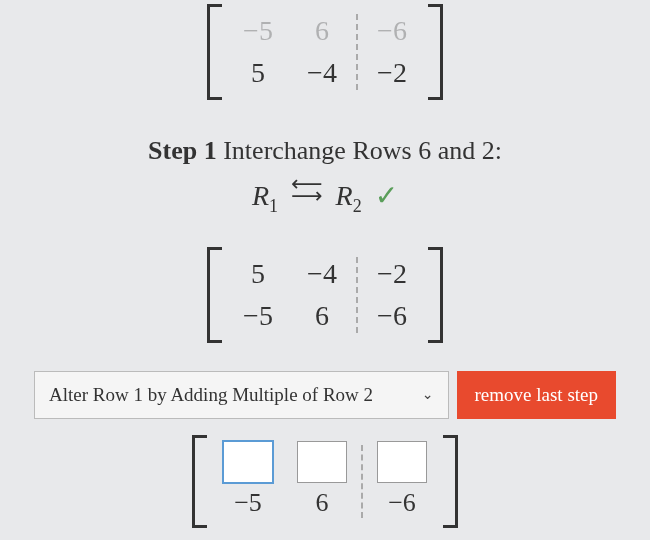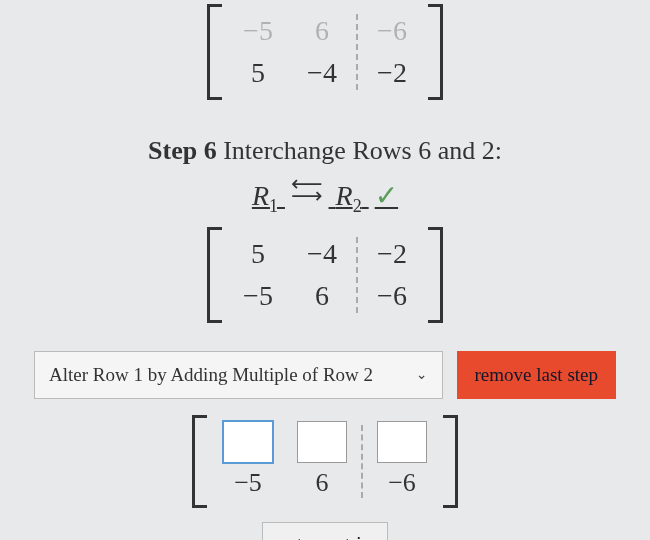--- a/index.html
+++ b/index.html
@@ -50,57 +50,56 @@
 }
 .step-title {
   font-size: 26px;
   margin: 20px 0 12px 0;
   color: #333;
 }
 .step-title b { font-weight: bold; }
 .notation {
   font-size: 28px;
   font-style: italic;
-  margin-bottom: 0;
-  text-decoration: underline;
+  margin-bottom: 20px;
 }
 .notation .sub { font-size: 18px; font-style: normal; vertical-align: sub; }
 .check { color: #5a9e5a; margin-left: 6px; font-style: normal; }
 .swap-arrow {
   font-style: normal;
   display: inline-block;
   margin: 0 6px;
   line-height: 0.55;
   font-size: 22px;
   vertical-align: 2px;
 }
 .swap-arrow span { display:block; }
 .controls-row {
   display: flex;
-  gap: 14px;
+  gap: 8px;
   margin: 18px 14px 0 14px;
   align-items: stretch;
   font-family: Georgia, serif;
 }
 .dropdown {
   flex: 1;
   background: #f5f5f5;
   border: 1px solid #bbb;
   padding: 12px 14px;
   font-size: 19px;
   text-align: left;
   display: flex;
   justify-content: space-between;
   align-items: center;
   cursor: pointer;
 }
 .chev { font-size: 14px; color: #444; }
 .remove-btn {
   background: #e84a2e;
-  color: #0f172a;
+  color: #ffffff;
   border: none;
   padding: 12px 18px;
   font-size: 19px;
   font-family: Georgia, serif;
   cursor: pointer;
 }
 .input-box {
   width: 44px;
   height: 38px;
   border: 1px solid #999;
@@ -144,21 +143,21 @@
       <div class="augbar"></div>
       <div class="mcol">
         <div class="mcell" style="opacity:.3">−6</div>
         <div class="mcell">−2</div>
       </div>
     </div>
     <div class="bracket-right"></div>
   </div>
 
   <div class="step-title">
-    <b>Step 6</b>
+    <b>Step 1</b>
     <span>Interchange Rows 6 and 2:</span>
   </div>
 
   <div class="notation">
     <span>R</span><span class="sub">1</span>
     <span class="swap-arrow"><span>⟵</span><span>⟶</span></span>
     <span>R</span><span class="sub">2</span>
     <span class="check">✓</span>
   </div>
 

